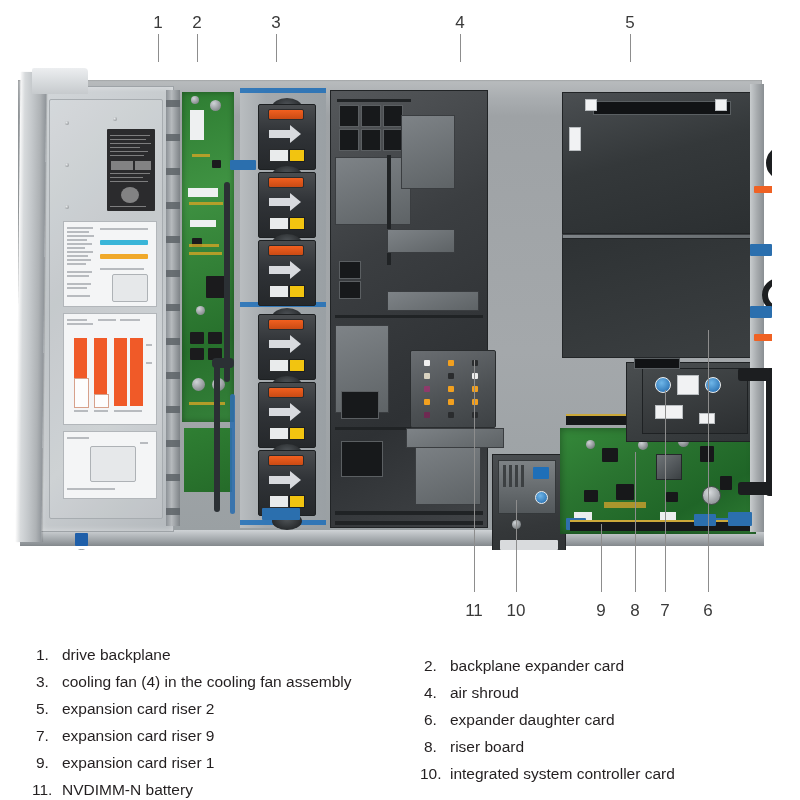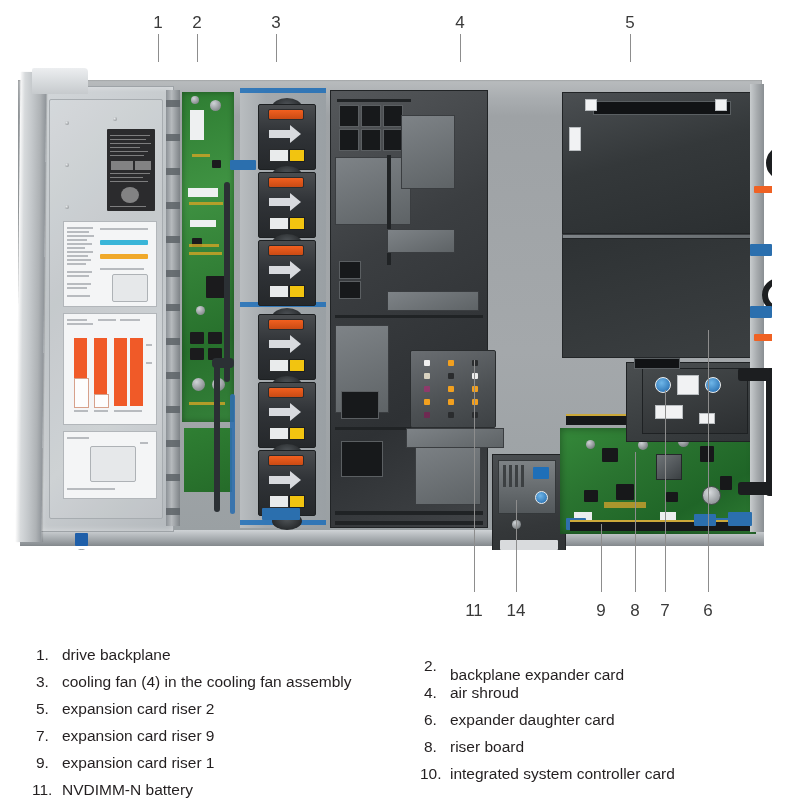--- a/index.html
+++ b/index.html
@@ -511,21 +511,21 @@
     <div class="blue-clip" style="left:248px;top:446px;width:38px;height:12px;"></div>
     <div class="rail-left"></div>
     <div class="rail-left-top"></div>
   </div>
 
   <div>
     <div class="leader" style="left:474px;top:360px;height:232px;"></div>
     <div class="callout" style="left:461px;top:602px;width:26px;">11</div>
 
     <div class="leader" style="left:516px;top:500px;height:92px;"></div>
-    <div class="callout" style="left:503px;top:602px;width:26px;">14</div>
+    <div class="callout" style="left:503px;top:602px;width:26px;">10</div>
 
     <div class="leader" style="left:601px;top:524px;height:68px;"></div>
     <div class="callout" style="left:591px;top:602px;width:20px;">9</div>
 
     <div class="leader" style="left:635px;top:452px;height:140px;"></div>
     <div class="callout" style="left:625px;top:602px;width:20px;">8</div>
 
     <div class="leader" style="left:665px;top:390px;height:202px;"></div>
     <div class="callout" style="left:655px;top:602px;width:20px;">7</div>
 
@@ -555,21 +555,21 @@
       <span class="lg-num" style="left:36px;">9.</span>
       <span class="lg-txt" style="left:62px;">expansion card riser 1</span>
     </div>
     <div class="lg-row" style="left:0;top:145px;">
       <span class="lg-num" style="left:32px;">11.</span>
       <span class="lg-txt" style="left:62px;">NVDIMM-N battery</span>
     </div>
 
     <div class="lg-row" style="left:0;top:21px;">
       <span class="lg-num" style="left:424px;">2.</span>
-      <span class="lg-txt" style="left:450px;margin-top:9px;">backplane expander card</span>
+      <span class="lg-txt" style="left:450px;">backplane expander card</span>
     </div>
     <div class="lg-row" style="left:0;top:48px;">
       <span class="lg-num" style="left:424px;">4.</span>
       <span class="lg-txt" style="left:450px;">air shroud</span>
     </div>
     <div class="lg-row" style="left:0;top:75px;">
       <span class="lg-num" style="left:424px;">6.</span>
       <span class="lg-txt" style="left:450px;">expander daughter card</span>
     </div>
     <div class="lg-row" style="left:0;top:102px;">

